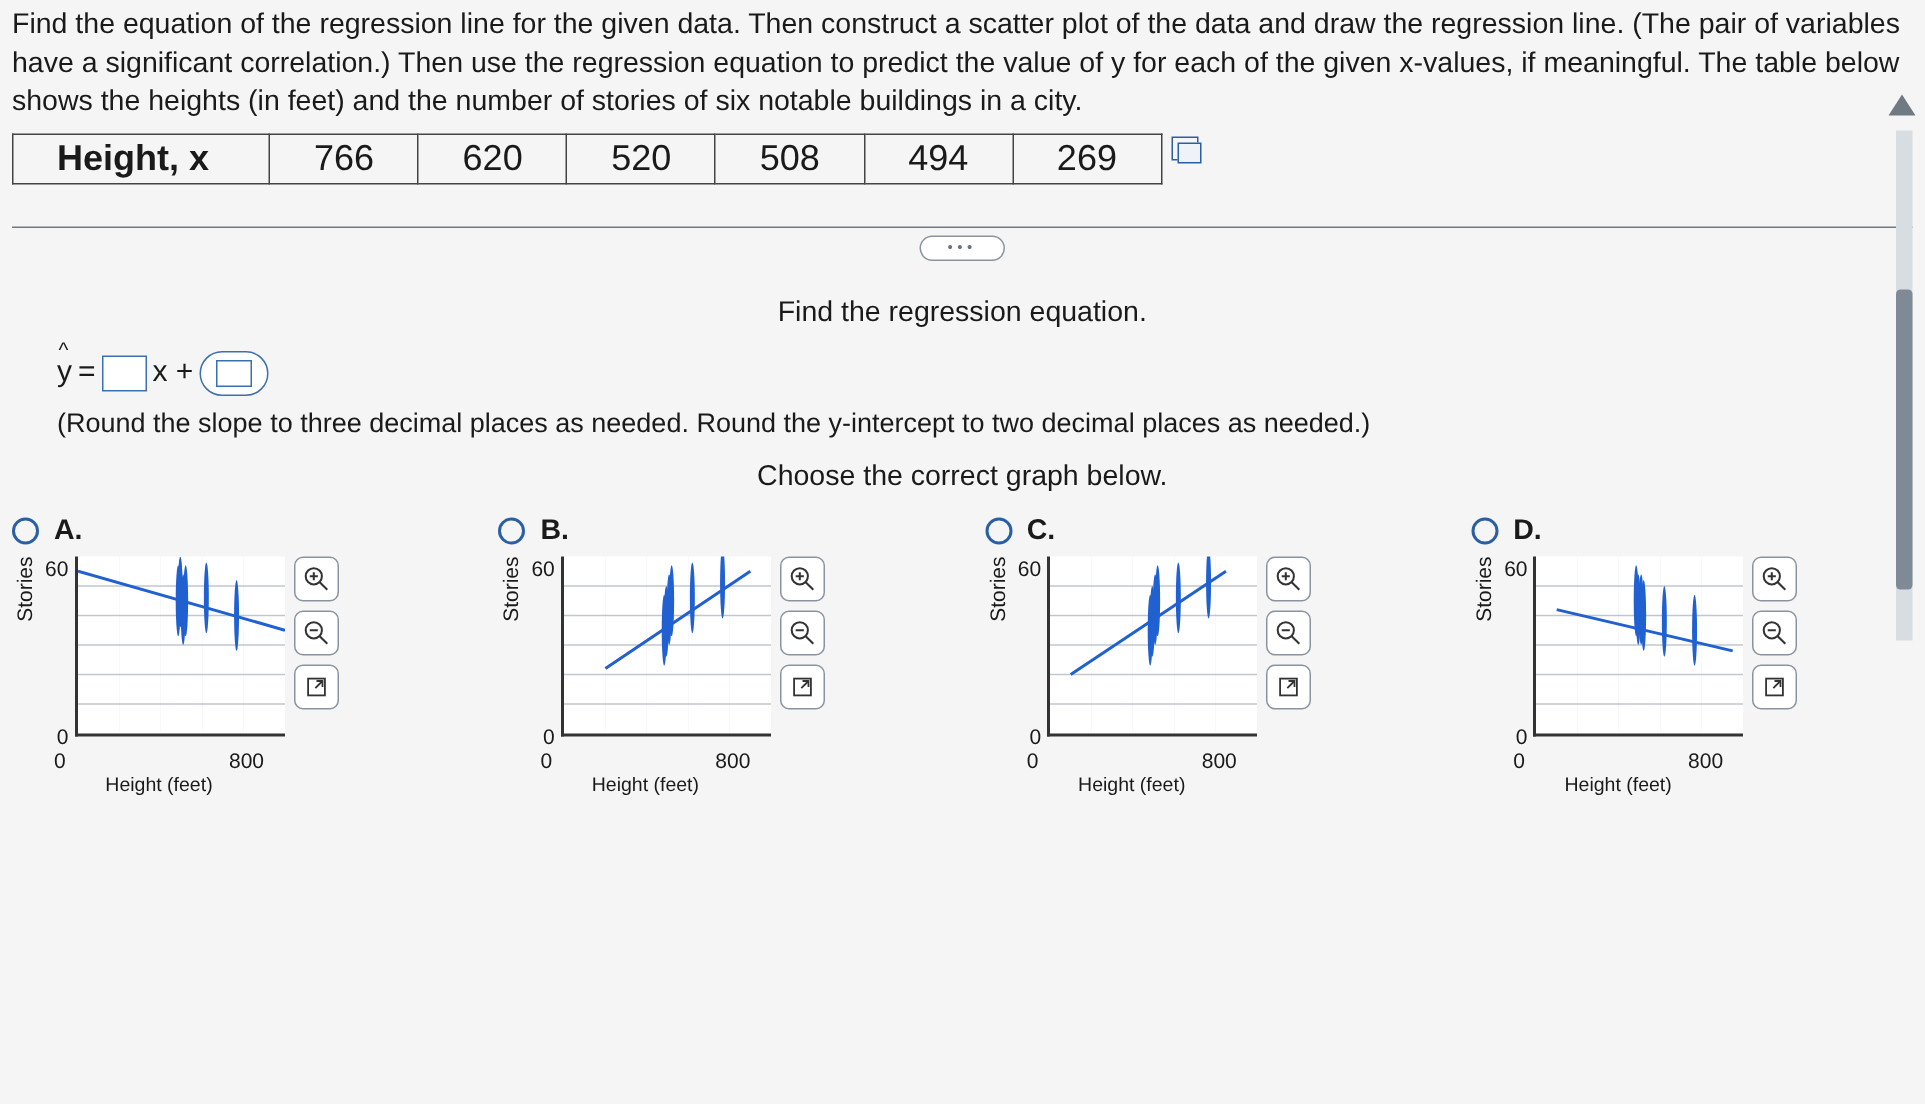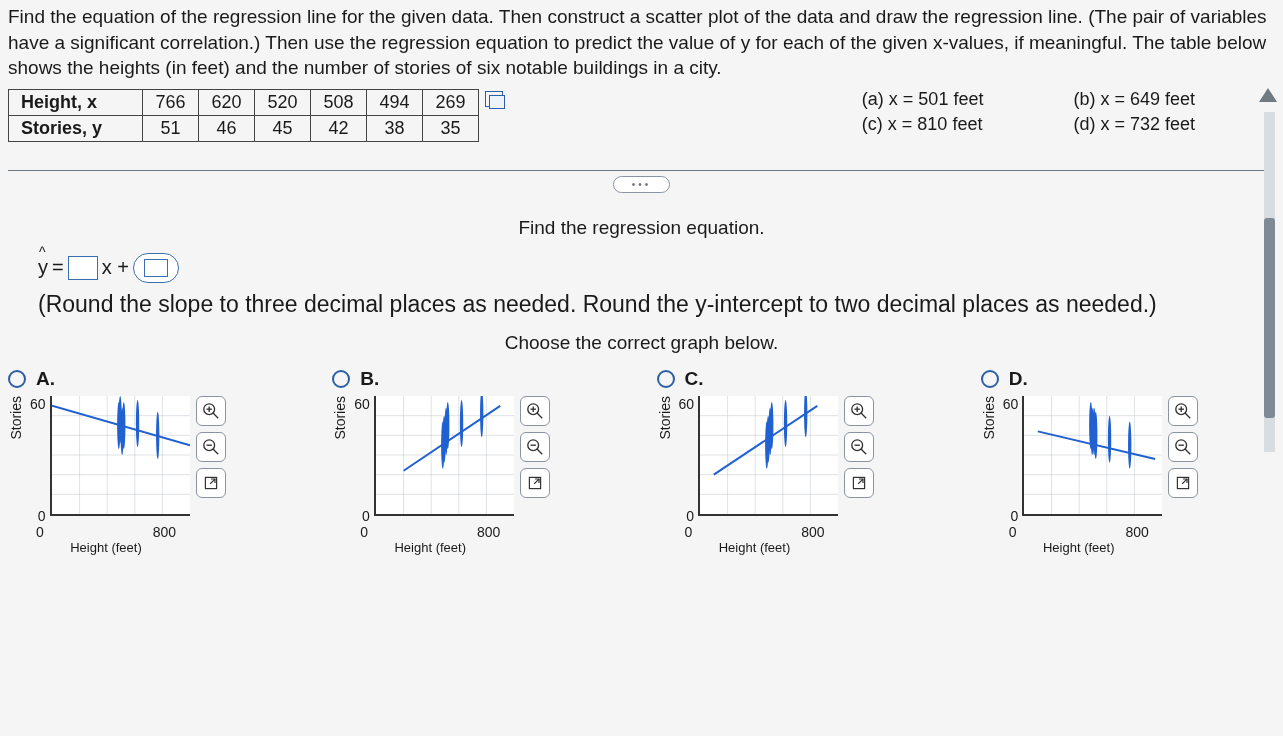--- a/index.html
+++ b/index.html
@@ -7,36 +7,36 @@
       font-family: Arial, sans-serif;
       font-size: 19px;
       color: #1a1a1a;
       background: #f5f5f5;
       padding: 4px 8px;
       width: 1283px;
     }
     .problem-text { line-height: 1.35; margin-bottom: 8px; }
     .data-row { display: flex; align-items: flex-start; gap: 40px; margin-bottom: 14px; }
     table.data-table { border-collapse: collapse; }
-    table.data-table td { border: 1px solid #444; padding: 2px 12px; text-align: center; min-width: 56px; font-size: 18px; }
+    table.data-table td { border: 1px solid #444; padding: 2px 29px; text-align: center; min-width: 56px; font-size: 24px; }
     table.data-table td.label { font-weight: bold; text-align: left; padding-right: 40px; }
     .copy-icon { display:inline-flex; width:18px; height:16px; border:1px solid #2b5fa4; position:relative; margin-left:6px; top:2px; cursor:pointer;}
     .copy-icon::before{content:""; position:absolute; width:14px; height:12px; border:1px solid #2b5fa4; background:#eef3fa; left:3px; top:3px;}
     .predict-values { font-size: 18px; display:grid; grid-template-columns:auto auto; column-gap:90px; row-gap:4px;}
     hr.sep { border: none; border-top: 1px solid #6f7a82; margin: 28px 0 14px; position:relative;}
     .more-dots { position:relative; text-align:center; margin-top:-14px; margin-bottom:24px;}
     .more-dots span { display:inline-block; border:1px solid #8a94a0; border-radius:16px; padding:2px 18px; background:#fff; font-size:10px; letter-spacing:3px; color:#6a7480; cursor:pointer;}
     .section-prompt { margin: 10px 0 14px; font-size: 19px; text-align: center; }
     .equation-row { margin-left: 30px; font-size: 20px; display:flex; align-items:center; gap:4px;}
     .y-hat { position: relative; display:inline-block; }
     .y-hat::before { content:"^"; position:absolute; top:-12px; left:1px; font-size:14px;}
     .input-box { display:inline-block; width:30px; height:24px; border:1px solid #3a6fb0; background:#fff; vertical-align:middle; cursor:text;}
     .input-oval { display:inline-flex; align-items:center; justify-content:center; min-width:46px; height:30px; border:1px solid #3a6fb0; border-radius:16px; background:#fff; padding:0 8px; cursor:text;}
     .input-oval .input-box { border:none; width:24px; height:18px; border:1px solid #3a6fb0;}
-    .round-note { margin:8px 0 14px 30px; font-size:23px;}
+    .round-note { margin:8px 0 14px 30px; font-size:18px;}
     .choices-row { display:flex; gap:30px; align-items:flex-start; margin-top:12px; position:relative;}
     .choice { flex:1; }
     .choice-header { display:flex; align-items:center; gap:10px; font-size:19px; font-weight:bold; margin-bottom:6px;}
     .radio { width:18px; height:18px; border:2px solid #2b5fa4; border-radius:50%; display:inline-block; cursor:pointer;}
     .graph-wrap { display:flex; align-items:flex-start; gap:6px;}
     .graph-axes { display:flex; flex-direction:column; align-items:center;}
     .ylabel { writing-mode: vertical-rl; transform: rotate(180deg); font-size:14px; margin-bottom:4px;}
     .graph-row { display:flex; align-items:flex-start;}
     .graph-ylabel-col { display:flex; flex-direction:column; justify-content:space-between; align-items:flex-end; height:128px; font-size:14px; padding-right:4px;}
     svg.mini-chart { border-left:2px solid #333; border-bottom:2px solid #333; background:#fff;}
@@ -59,40 +59,25 @@
       <tbody>
           <tr>
         <td class="label">Height, x</td>
         <td>766</td>
         <td>620</td>
         <td>520</td>
         <td>508</td>
         <td>494</td>
         <td>269</td>
       </tr>
-      <tr>
-        <td class="label">Stories, y</td>
-        <td>51</td>
-        <td>46</td>
-        <td>45</td>
-        <td>42</td>
-        <td>38</td>
-        <td>35</td>
-      </tr>
     </tbody>
       </table>
     <span class="copy-icon"></span>
   </div>
   <div style="flex:1"></div>
-  <div class="predict-values">
-    <span>(a) x = 501 feet</span>
-    <span>(b) x = 649 feet</span>
-    <span>(c) x = 810 feet</span>
-    <span>(d) x = 732 feet</span>
-  </div>
   <div style="width:40px"></div>
 </div>
 
 <hr class="sep">
 <div class="more-dots"><span>•••</span></div>
 
 <div class="section-prompt">Find the regression equation.</div>
 
 <div class="equation-row">
   <span class="y-hat">y</span>

